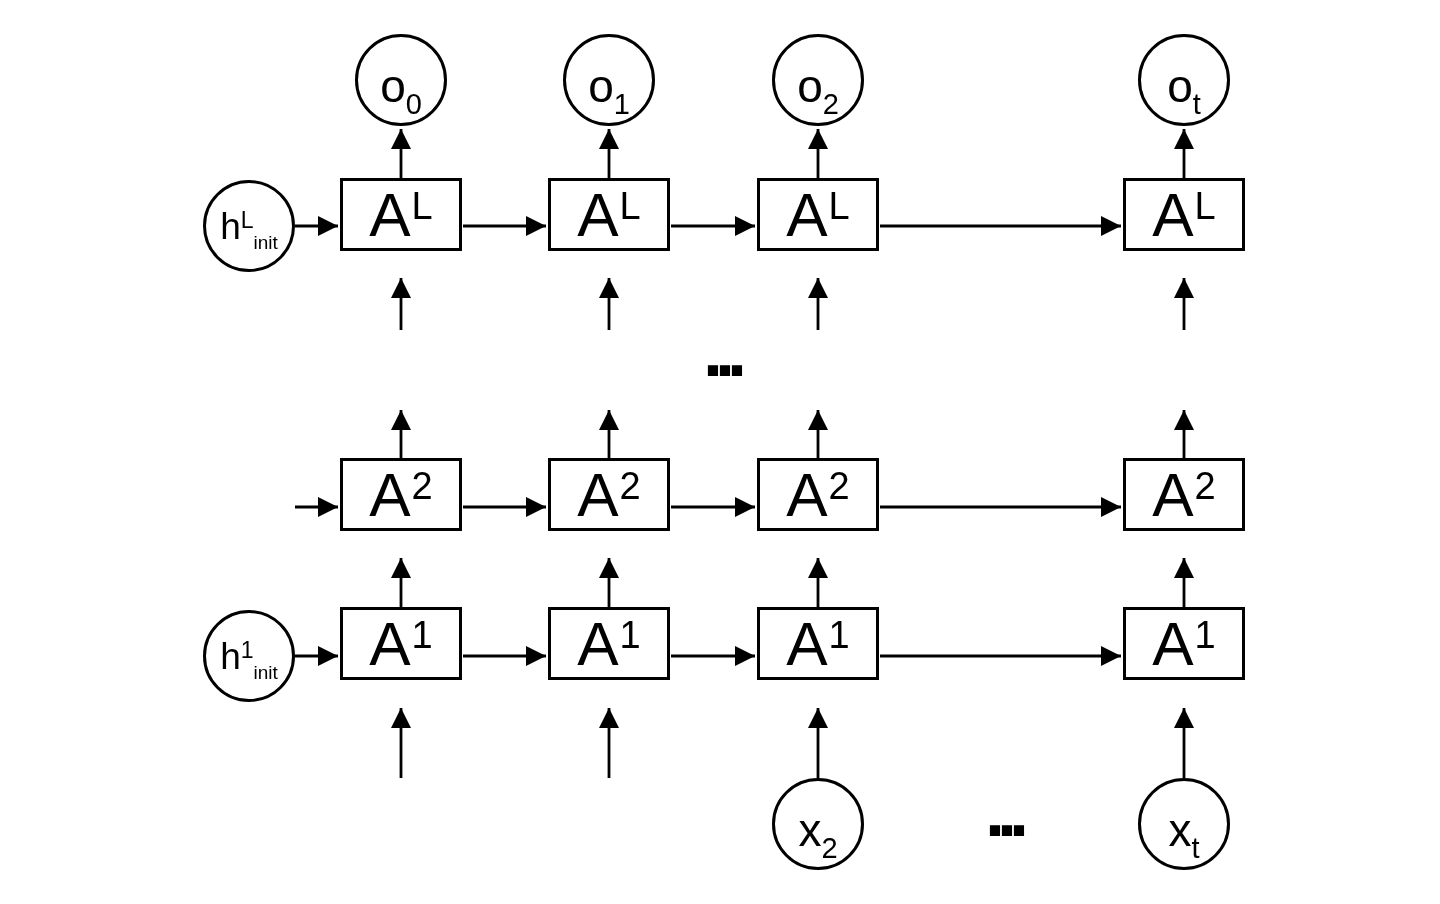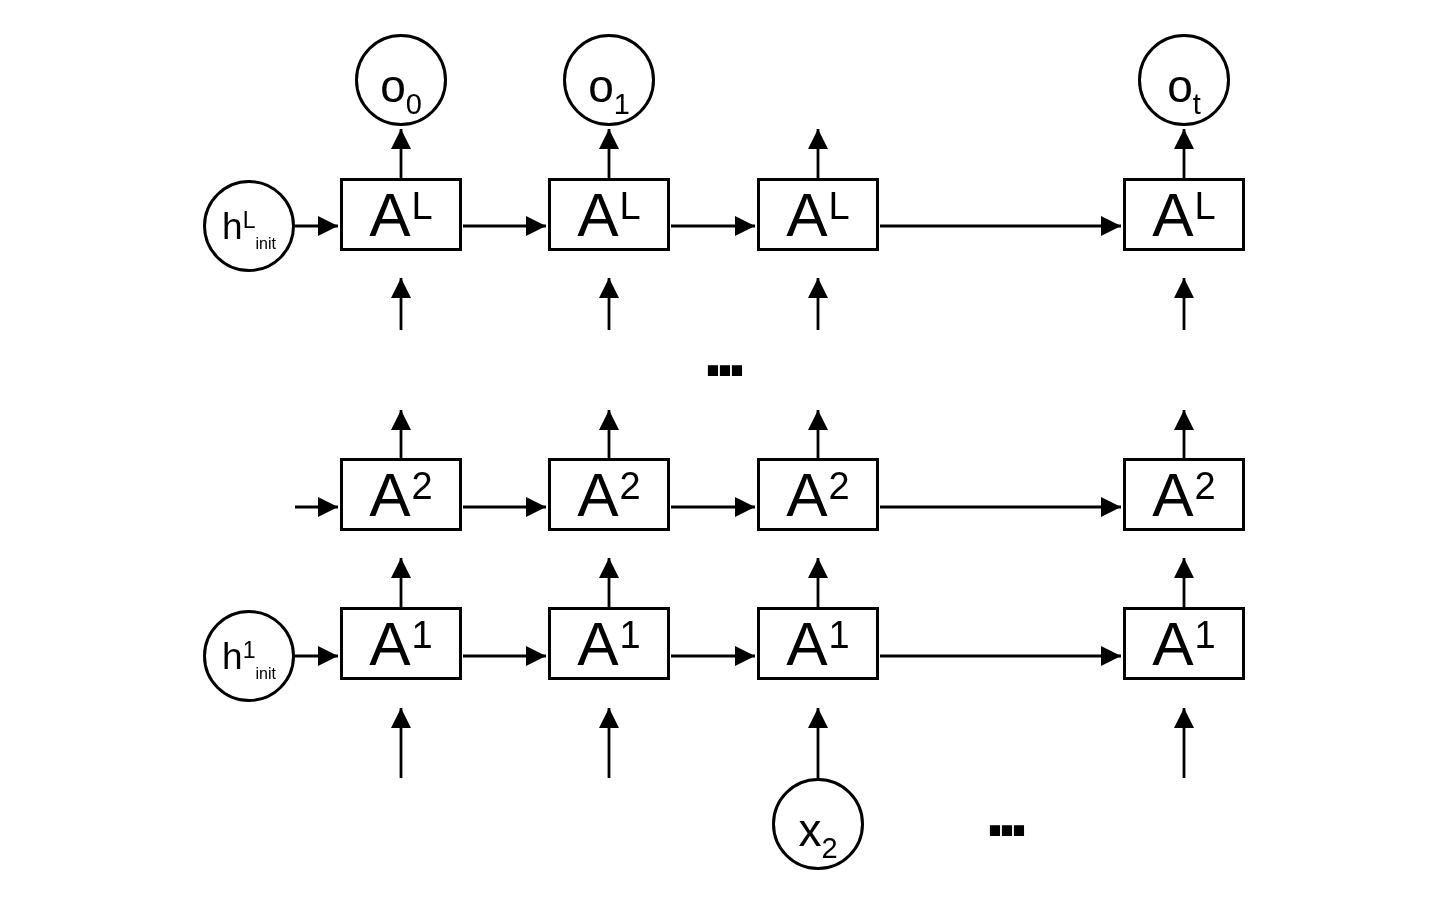--- a/index.html
+++ b/index.html
@@ -58,21 +58,21 @@
   }
   
   .h-label { font-size: 37px; line-height: 1; white-space: nowrap; }
   .h-label .sup {
     display: inline-block;
     font-size: 23px;
     transform: translateY(-11px);
   }
   .h-label .sub {
     display: inline-block;
-    font-size: 16px;
+    font-size: 19px;
     transform: translateY(10px);
   }
   .ellipsis {
     position: absolute;
     width: 90px; height: 80px;
     font-size: 72px;
     font-weight: bold;
     letter-spacing: -8px;
     text-align: center;
     line-height: 80px;
@@ -149,20 +149,23 @@
       </g>
     </g>
   </svg>
 
   <div class="node-circle" style="left:355px;top:34px">
     <span class="io-label"><span>o</span><span class="sub">0</span></span>
   </div>
   <div class="node-circle" style="left:563px;top:34px">
     <span class="io-label"><span>o</span><span class="sub">1</span></span>
   </div>
+  <div class="node-circle" style="left:772px;top:34px">
+    <span class="io-label"><span>o</span><span class="sub">2</span></span>
+  </div>
   <div class="node-circle" style="left:1138px;top:34px">
     <span class="io-label"><span>o</span><span class="sub">t</span></span>
   </div>
 
   <div class="node-circle" style="left:203px;top:180px">
     <span class="h-label"><span>h</span><span class="sup">L</span><span class="sub">init</span></span>
   </div>
   <div class="node-circle" style="left:203px;top:610px">
     <span class="h-label"><span>h</span><span class="sup">1</span><span class="sub">init</span></span>
   </div>
@@ -204,16 +207,19 @@
   <div class="cell-box" style="left:757px;top:607px">
     <span class="cell-label"><span>A</span><span class="sup">1</span></span>
   </div>
   <div class="cell-box" style="left:1123px;top:607px">
     <span class="cell-label"><span>A</span><span class="sup">1</span></span>
   </div>
 
   <div class="node-circle" style="left:772px;top:778px">
     <span class="io-label"><span>x</span><span class="sub">2</span></span>
   </div>
+  <div class="node-circle" style="left:1138px;top:778px">
+    <span class="io-label"><span>x</span><span class="sub">t</span></span>
+  </div>
 
   <div class="ellipsis" style="left:958px;top:771px">...</div>
 
 </div>
 
 </body></html>

